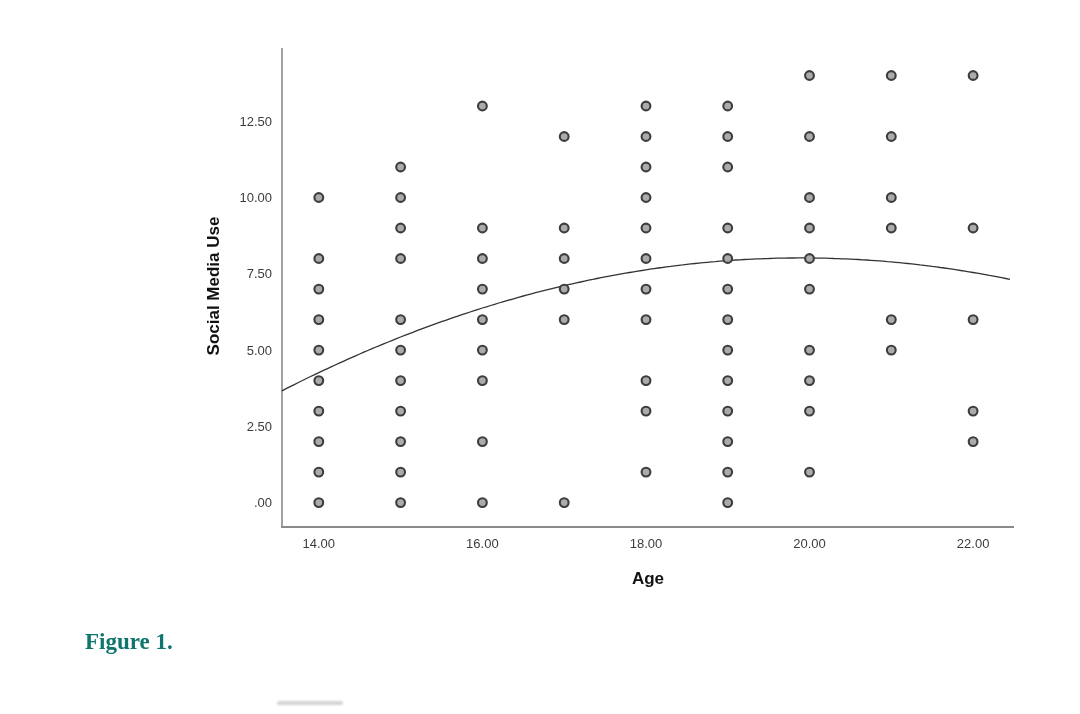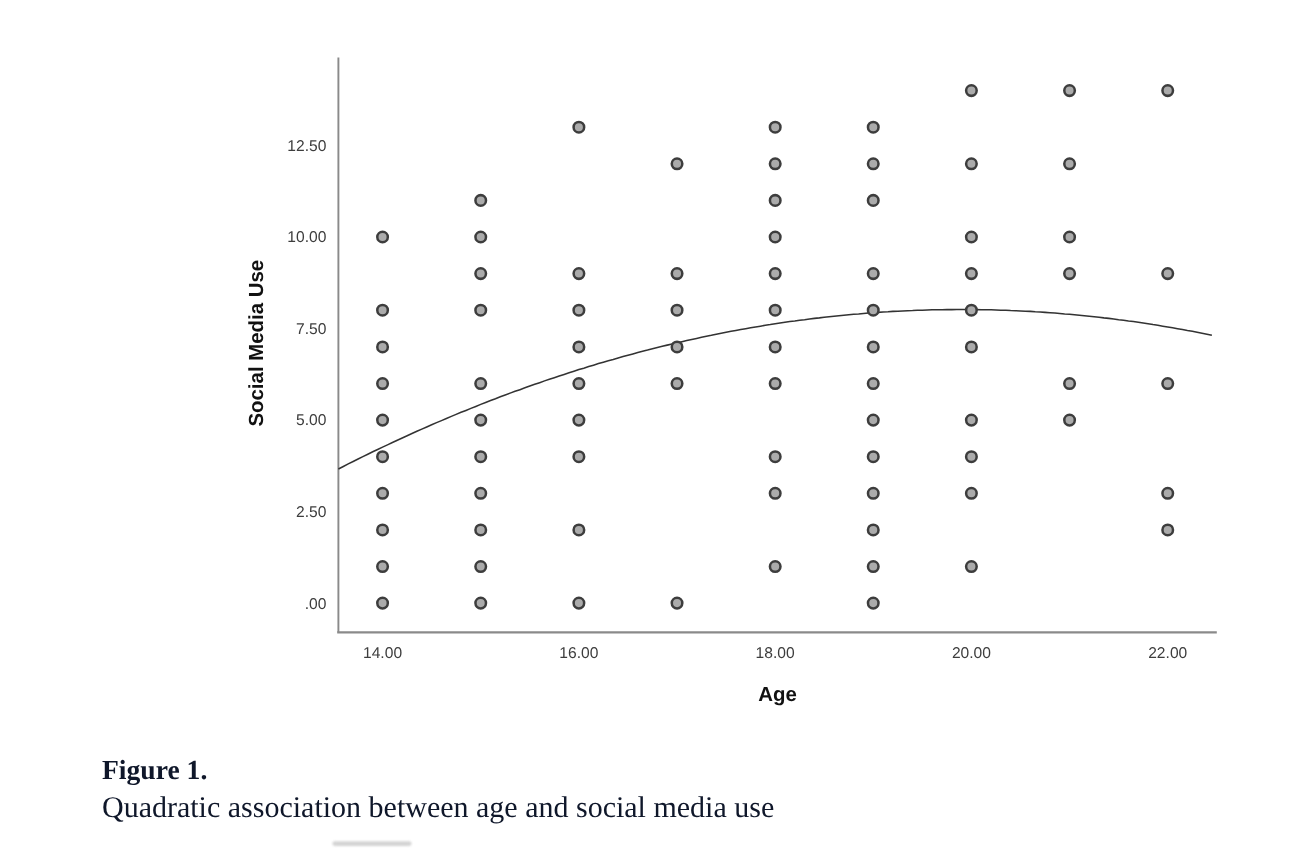--- a/index.html
+++ b/index.html
@@ -22,21 +22,21 @@
   .axis-title {
     font-family: "Liberation Sans", sans-serif;
     font-size: 17px;
     font-weight: bold;
     fill: #111111;
   }
   .caption {
     position: absolute;
     left: 85px; top: 630px;
     font-family: "Liberation Serif", serif;
-    color: #0f172a;
+    color: #0f766e;
     line-height: 1.0;
   }
   .caption .fig-label {
     font-weight: bold;
     font-size: 23px;
     margin: 0 0 8px 0;
   }
   .caption .fig-title {
     font-weight: normal;
     font-size: 25px;
@@ -154,18 +154,17 @@
         <circle cx="973.1" cy="319.6" r="4.4" fill="#ababab" stroke="#3d3d3d" stroke-width="2.1"></circle>
         <circle cx="973.1" cy="228.0" r="4.4" fill="#ababab" stroke="#3d3d3d" stroke-width="2.1"></circle>
         <circle cx="973.1" cy="75.5" r="4.4" fill="#ababab" stroke="#3d3d3d" stroke-width="2.1"></circle>
       </g>
     <text class="axis-title" id="x-axis-title" x="648" y="584" text-anchor="middle">Age</text>
     <text class="axis-title" id="y-axis-title" x="214" y="291" text-anchor="middle" transform="rotate(-90 214 286)">Social Media Use</text>
   </svg>
 
   <div class="caption">
     <p class="fig-label">Figure 1.</p>
-    <p class="fig-title">Quadratic association between age and social media use</p>
   </div>
 
   <div class="edge-smudge"></div>
 
 </div>
 
 </body></html>

